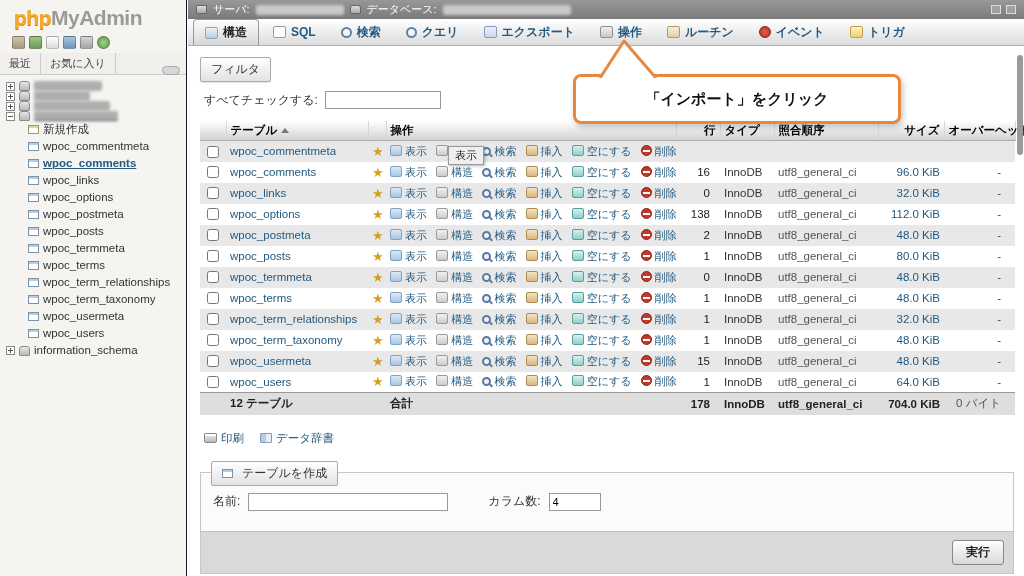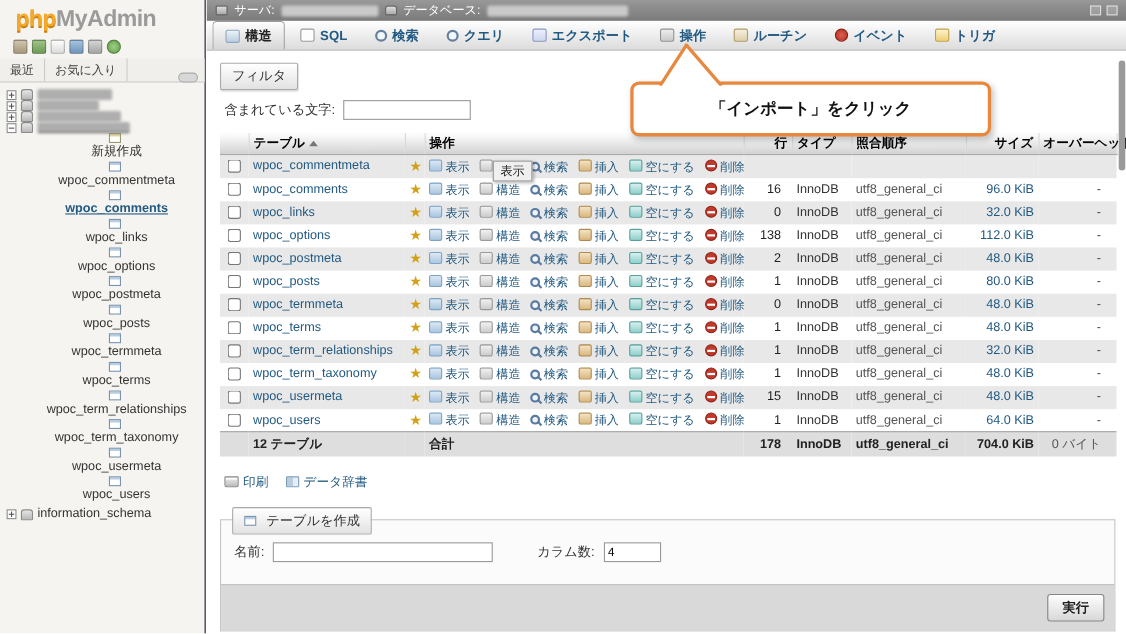--- a/index.html
+++ b/index.html
@@ -18,21 +18,21 @@
   .si-exit { background:linear-gradient(#9fc48a,#6f9b55); }
   .si-sql  { background:linear-gradient(#ffffff,#dcdcdc); }
   .si-help { background:linear-gradient(#a8c4e0,#7095ba); }
   .si-settings { background:linear-gradient(#d5d5d5,#a5a5a5); }
   .si-refresh { background:radial-gradient(#9fd08a,#5d9b45); border-radius:50%; }
   .side-navtabs { display:flex; border-bottom:1px solid #ccc; background:#f1efeb; }
   .side-navtab { padding:3px 9px; font-size:11px; color:#444; border-right:1px solid #ccc; cursor:pointer; }
   .collapse-ctl { position:absolute; right:6px; top:66px; width:18px; height:9px; background:#d8d8d8; border:1px solid #aaa; border-radius:5px; cursor:pointer; }
   .tree { list-style:none; padding:6px 2px 0 6px; font-size:11.5px; }
   .tree li { line-height:17px; white-space:nowrap; display:flex; align-items:center; cursor:pointer; }
-  .t-child { padding-left:22px;flex-direction:column; }
+  .t-child { padding-left:22px; }
   .expander { display:inline-block; width:9px; height:9px; border:1px solid #8a8a8a; background:
       linear-gradient(#555,#555) center/5px 1px no-repeat,
       linear-gradient(#555,#555) center/1px 5px no-repeat, #fff; margin-right:4px; flex:none; }
   .expander.minus { background:linear-gradient(#555,#555) center/5px 1px no-repeat,#fff; }
   .db-ico { display:inline-block; width:11px; height:10px; background:linear-gradient(#e6e6e6,#b9b9b9); border:1px solid #8b8b8b; border-radius:3px 3px 1px 1px; margin-right:4px; flex:none; }
   .tico { display:inline-block; width:11px; height:9px; background:#fff; border:1px solid #7a93ad; box-shadow:inset 0 2px 0 #b9cde1; margin-right:4px; flex:none; }
   .nt-ico { display:inline-block; width:11px; height:9px; background:#fff; border:1px solid #9a9a6a; box-shadow:inset 0 2px 0 #e0d8a0; margin-right:4px; flex:none; }
   .masked { display:inline-block; height:10px; background:#aeaeae; border-radius:2px; filter:blur(1.5px); }
   .sel-db { border-bottom:1px solid #444; padding-bottom:1px; }
   .t-link { color:#333; }
@@ -277,21 +277,21 @@
       </a>
       <a class="tab">
         
         
       </a>
   </div>
 
   <div class="content">
     <div class="fs-legend">フィルタ</div>
     <div class="filter-row">
-      <span>含まれている文字:</span>
+      <span>すべてチェックする:</span>
       <input class="filter-input" type="text" style="">
     </div>
 
     <table class="db-table">
       <colgroup>
         <col style="width:26px">
           <col style="width:142px">
           <col style="width:18px">
           <col style="width:290px">
         <col style="width:44px">

